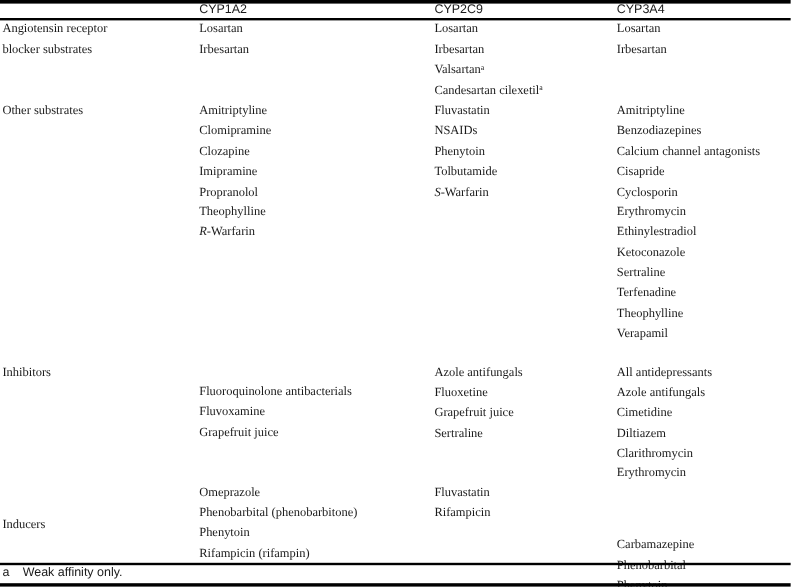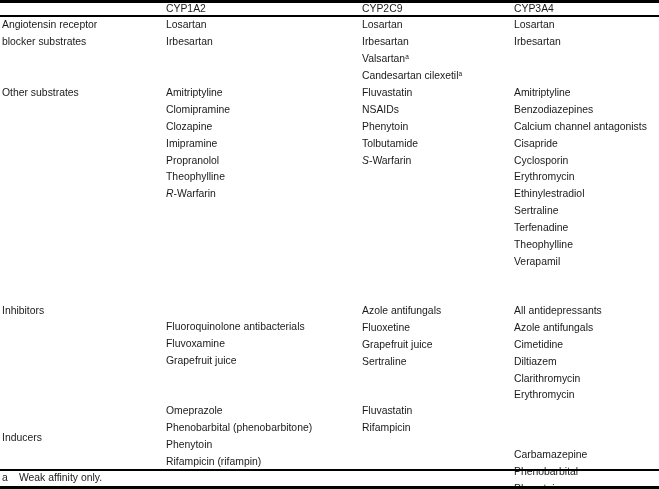--- a/index.html
+++ b/index.html
@@ -12,21 +12,21 @@
   .rule-top { top: 0; height: 3px; }
   .rule-head { top: 15px; height: 2px; }
   .rule-foot { top: 469px; height: 1.5px; }
   .rule-bottom { top: 486px; height: 3px; }
   .c0 { left: 2px; }
   .c1 { left: 166px; }
   .c2 { left: 362px; }
   .c3 { left: 514px; }
 
   .header { position: absolute; top: 2px; height: 13px; line-height: 13px; }
-  .cell { position: absolute; white-space: nowrap; line-height: 16.9px; }
+  .cell { position: absolute; white-space: nowrap; line-height: 16.9px; font-family: Liberation Serif, serif; }
   .line { display: block; height: 16.9px; }
   sup { font-size: 6.5px; vertical-align: 3px; line-height: 0; }
   .it { font-style: italic; }
   .footnote { position: absolute; top: 470px; left: 2px; line-height: 16px; white-space: nowrap; }
   .footnote .mark { display: inline-block; width: 14px; }
 </style>
 </head>
 <body>
 
 <div class="rule rule-top"></div>
@@ -82,20 +82,21 @@
         <span class="line"><span class="it">S</span><span>-Warfarin</span></span>
       </div>
       <div class="cell c3" style="top: 85px;">
         <span class="line"><span>Amitriptyline</span></span>
         <span class="line"><span>Benzodiazepines</span></span>
         <span class="line"><span>Calcium channel antagonists</span></span>
         <span class="line"><span>Cisapride</span></span>
         <span class="line"><span>Cyclosporin</span></span>
         <span class="line"><span>Erythromycin</span></span>
         <span class="line"><span>Ethinylestradiol</span></span>
+        <span class="line"><span>Ketoconazole</span></span>
         <span class="line"><span>Sertraline</span></span>
         <span class="line"><span>Terfenadine</span></span>
         <span class="line"><span>Theophylline</span></span>
         <span class="line"><span>Verapamil</span></span>
       </div>
     </div>
     <div>
       <div class="cell c0" style="top: 303px;">
         <span class="line"><span>Inhibitors</span></span>
       </div>

